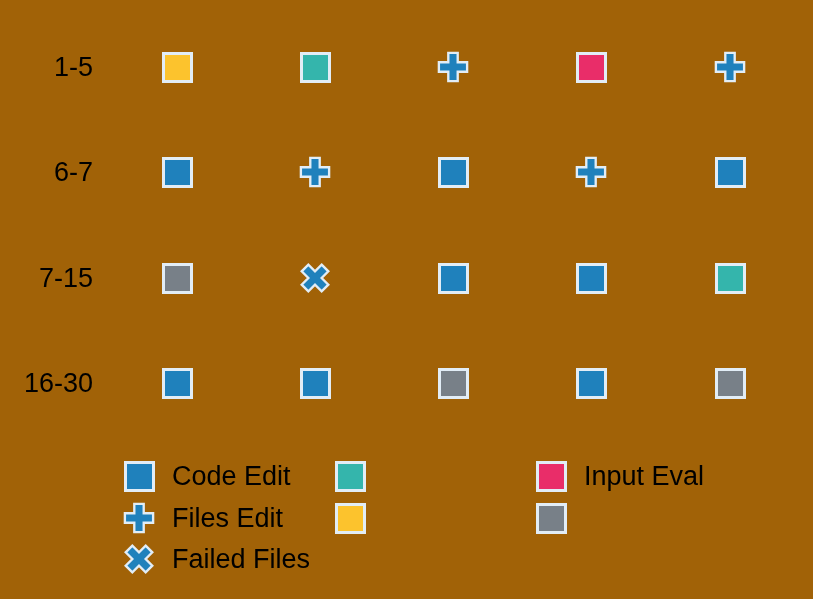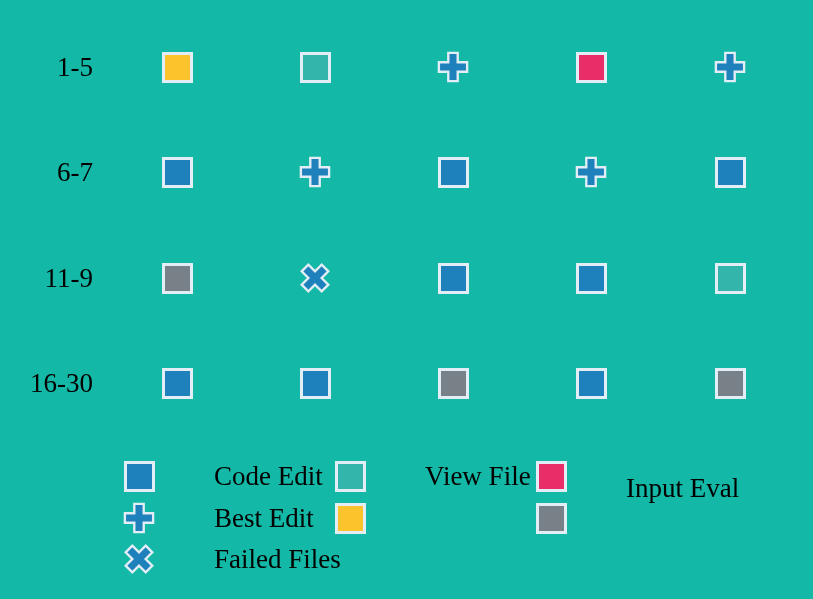--- a/index.html
+++ b/index.html
@@ -1,21 +1,21 @@
 <!DOCTYPE html>
 <html><head>
 <meta charset="utf-8">
 <style>
   html, body { margin: 0; padding: 0; background: #ffffff; }
   #chart {
     position: relative;
     width: 813px;
     height: 599px;
-    background: #14b8a6;
-    font-family: Liberation Serif, serif;
+    background: #a16207;
+    font-family: Liberation Sans, sans-serif;
     overflow: hidden;
   }
   .row-label {
     position: absolute;
     left: 0;
     width: 93px;
     height: 34px;
     line-height: 34px;
     text-align: right;
     font-size: 27px;
@@ -31,22 +31,21 @@
     justify-content: center;
   }
   .mk-square {
     width: 25px;
     height: 25px;
   }
   .legend-item {
     position: absolute;
     height: 32px;
     display: flex;
-    align-items: flex-start;
-    gap: 42px;
+    align-items: flex-end;
   }
   .legend-item .mslot {
     width: 32px;
     height: 32px;
     display: flex;
     align-items: center;
     justify-content: center;
     flex: 0 0 32px;
   }
   .legend-label {
@@ -57,21 +56,21 @@
     white-space: nowrap;
   }
 </style>
 </head>
 <body>
 
 <div id="chart">
   <div id="row-labels">
       <div class="row-label" style="top: 50px; color: rgb(0, 0, 0);">1-5</div>
       <div class="row-label" style="top: 155px; color: rgb(0, 0, 0);">6-7</div>
-      <div class="row-label" style="top: 261px; color: rgb(0, 0, 0);">11-9</div>
+      <div class="row-label" style="top: 261px; color: rgb(0, 0, 0);">7-15</div>
       <div class="row-label" style="top: 366px; color: rgb(0, 0, 0);">16-30</div>
     </div>
   <div id="plot-area">
       <div class="marker-slot" style="left: 161px; top: 51px;">
         <div class="mk-square" style="background: rgb(252, 195, 45); box-shadow: rgb(226, 237, 246) 0px 0px 0px 3px;"></div>
       </div>
       <div class="marker-slot" style="left: 299px; top: 51px;">
         <div class="mk-square" style="background: rgb(52, 181, 172); box-shadow: rgb(226, 237, 246) 0px 0px 0px 3px;"></div>
       </div>
       <div class="marker-slot" style="left: 437px; top: 51px;">
@@ -145,35 +144,34 @@
           <div class="mk-square" style="background: rgb(31, 129, 188); box-shadow: rgb(226, 237, 246) 0px 0px 0px 3px;"></div>
         </div>
         <span class="legend-label" style="color: rgb(0, 0, 0);">Code Edit</span>
       </div>
       <div class="legend-item" style="left: 123px; top: 502px;">
         <div class="mslot">
           <svg width="32" height="32" viewBox="-2 -2 34 34">
             <path d="M10 0 H20 V10 H30 V20 H20 V30 H10 V20 H0 V10 H10 Z" fill="#1f81bc" stroke="#e2edf6" stroke-width="2.5"></path>
           </svg>
         </div>
-        <span class="legend-label" style="color: rgb(0, 0, 0);">Best Edit</span>
+        <span class="legend-label" style="color: rgb(0, 0, 0);">Files Edit</span>
       </div>
       <div class="legend-item" style="left: 123px; top: 543px;">
         <div class="mslot">
           <svg width="32" height="32" viewBox="-2 -2 34 34">
             <path d="M10 0 H20 V10 H30 V20 H20 V30 H10 V20 H0 V10 H10 Z" fill="#1f81bc" stroke="#e2edf6" stroke-width="2.5" transform="rotate(45 15 15)"></path>
           </svg>
         </div>
         <span class="legend-label" style="color: rgb(0, 0, 0);">Failed Files</span>
       </div>
       <div class="legend-item" style="left: 334px; top: 460px;">
         <div class="mslot">
           <div class="mk-square" style="background: rgb(52, 181, 172); box-shadow: rgb(226, 237, 246) 0px 0px 0px 3px;"></div>
         </div>
-        <span class="legend-label" style="color: rgb(0, 0, 0);">View File</span>
       </div>
       <div class="legend-item" style="left: 334px; top: 502px;">
         <div class="mslot">
           <div class="mk-square" style="background: rgb(252, 195, 45); box-shadow: rgb(226, 237, 246) 0px 0px 0px 3px;"></div>
         </div>
       </div>
       <div class="legend-item" style="left: 535px; top: 460px;">
         <div class="mslot">
           <div class="mk-square" style="background: rgb(233, 45, 105); box-shadow: rgb(226, 237, 246) 0px 0px 0px 3px;"></div>
         </div>

